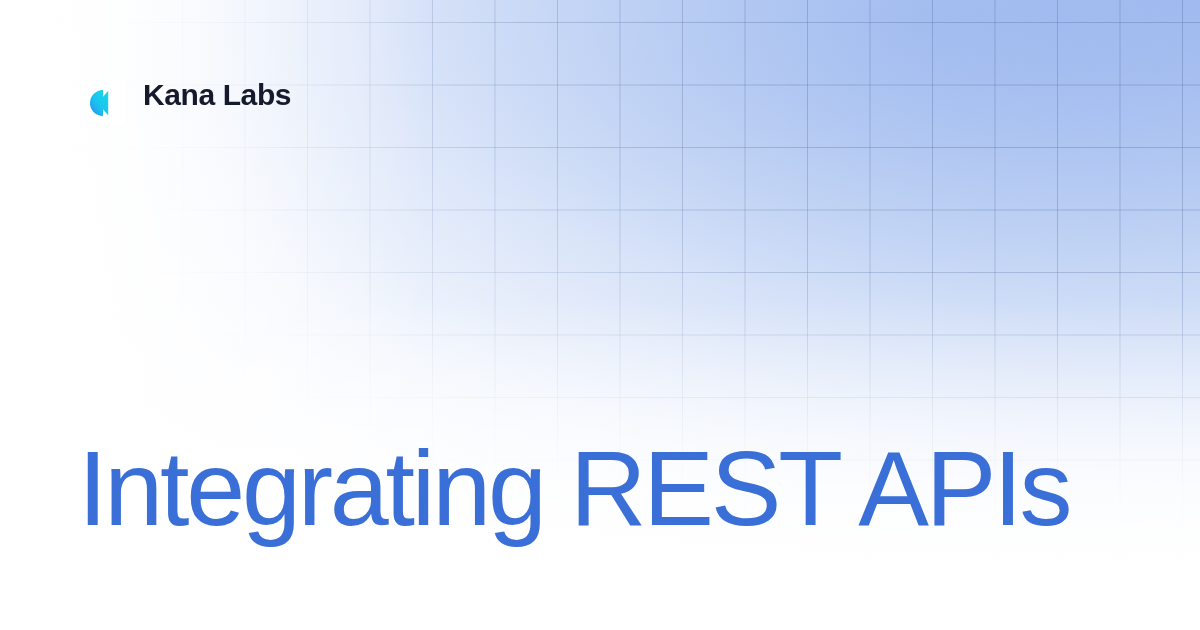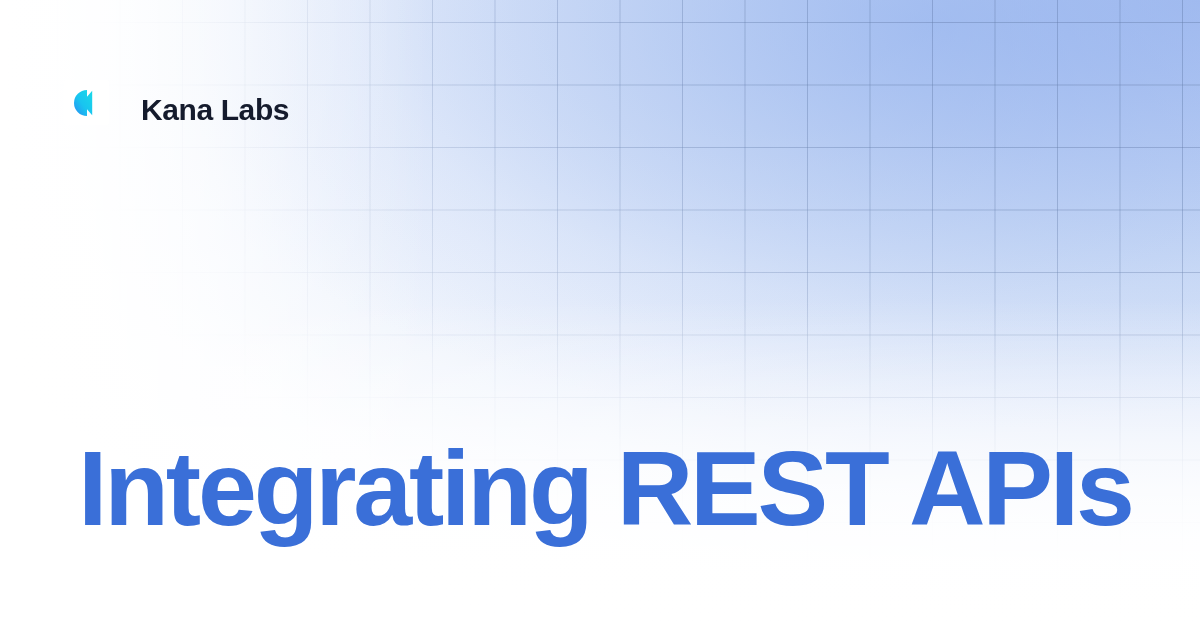--- a/index.html
+++ b/index.html
@@ -113,25 +113,25 @@
   .bg-edge {
     position: absolute;
     inset: 0;
     pointer-events: none;
   }
 
   
 
   .brand {
     position: absolute;
-    left: 64px;
+    left: 80px;
     top: 80px;
     display: flex;
-    align-items: flex-end;
-    gap: 32px;
+    align-items: flex-start;
+    gap: 18px;
     z-index: 5;
   }
 
   .brand-logo {
     width: 45px;
     height: 45px;
     background: #ffffff;
     border-radius: 3px;
     display: flex;
     align-items: center;
@@ -159,21 +159,21 @@
     left: 78px;
     right: 78px;
     top: 432px;
     z-index: 5;
   }
 
   .headline-text {
     margin: 0;
     font-size: 106px;
     line-height: 1.06;
-    font-weight: 700;
+    font-weight: 400;
     letter-spacing: -3.2px;
     color: #3a6fd8;
     white-space: nowrap;
   }
 </style>
 </head>
 <body>
 
 <div class="og-banner">
 

